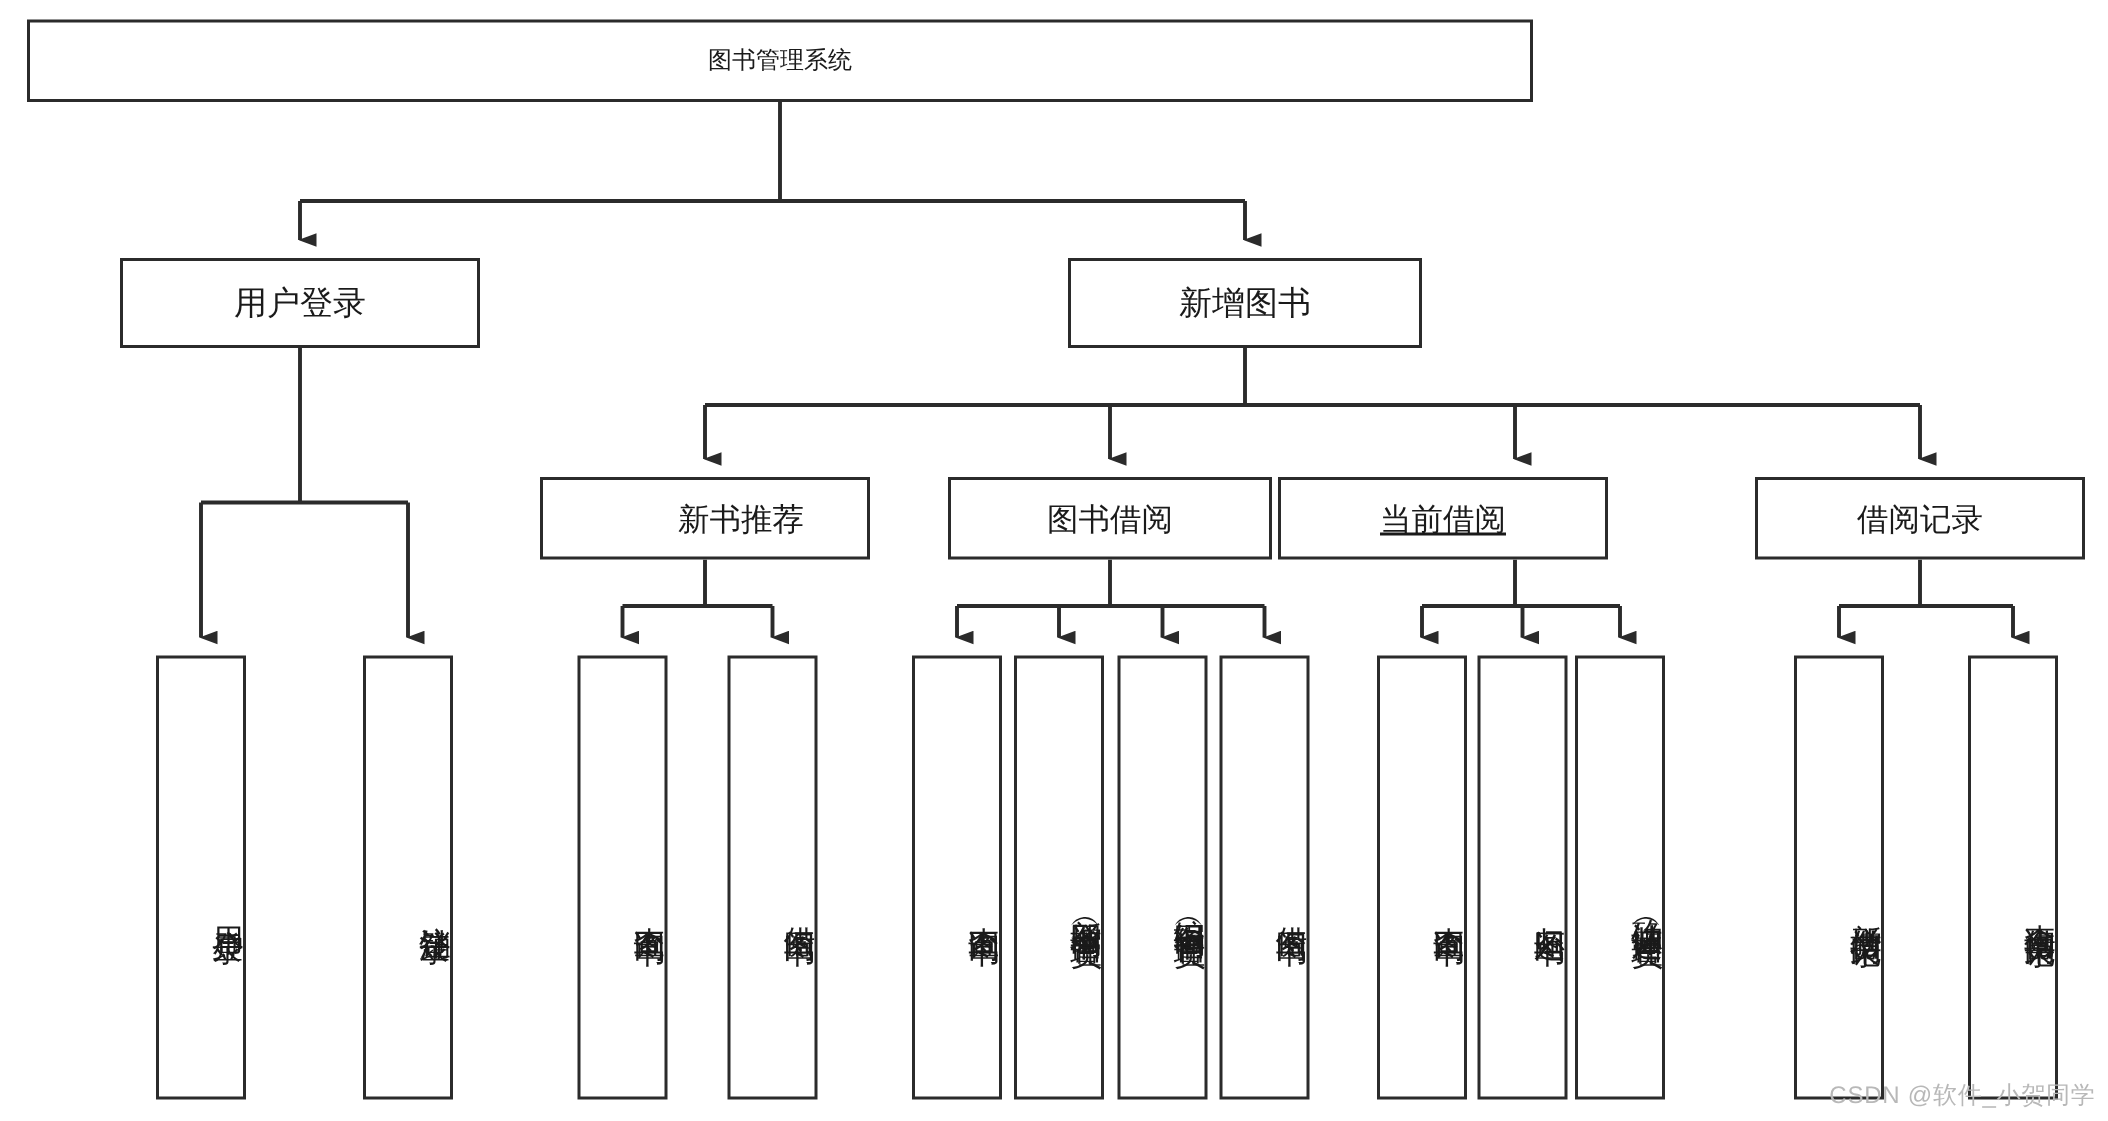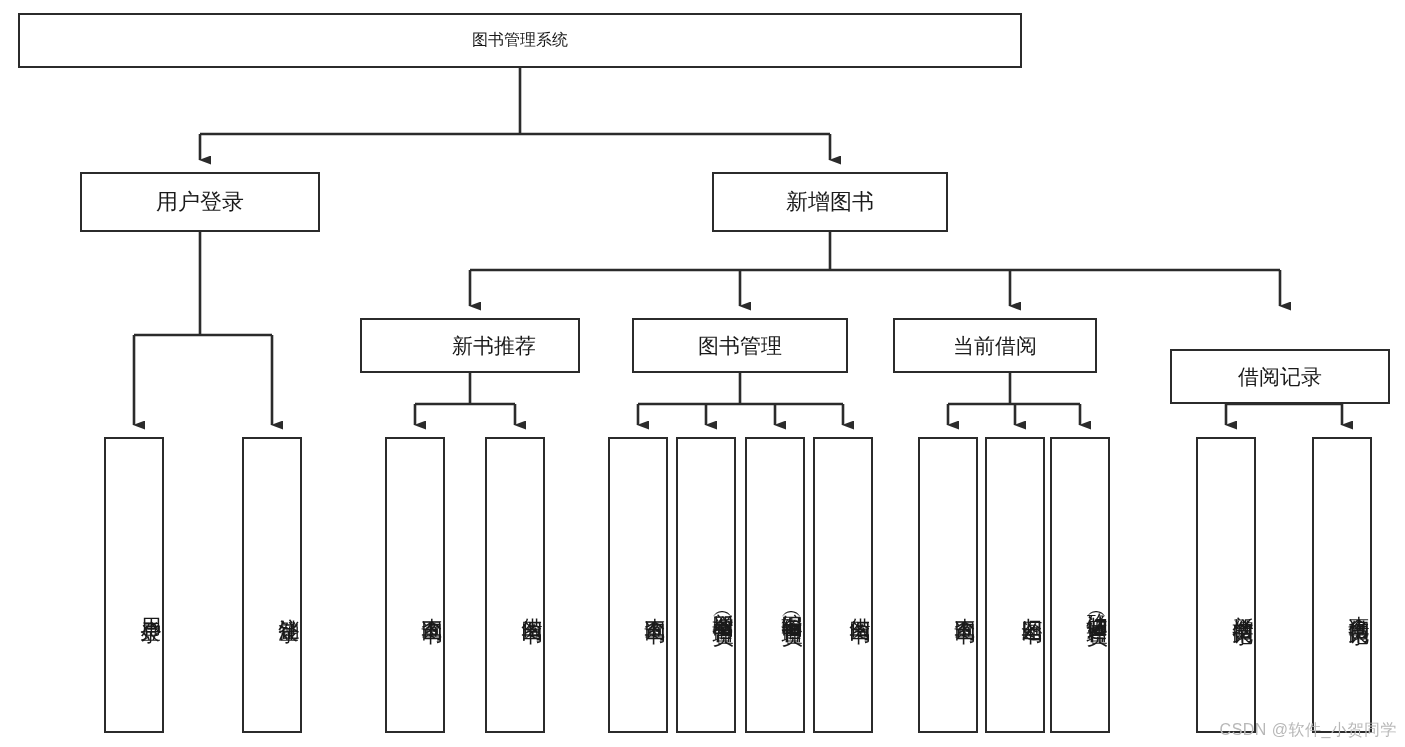--- a/index.html
+++ b/index.html
@@ -131,26 +131,26 @@
     <span>用户登录</span>
   </div>
   <div class="node lvl1" style="left:712px; top:172px; width:236px; height:60px;">
     <span>新增图书</span>
   </div>
 
   <div class="node lvl2" style="left:360px; top:318px; width:220px; height:55px;padding-left:48px;">
     <span>新书推荐</span>
   </div>
   <div class="node lvl2" style="left:632px; top:318px; width:216px; height:55px;">
-    <span>图书管理</span>
+    <span>图书借阅</span>
   </div>
-  <div class="node lvl2" style="left:893px; top:318px; width:204px; height:55px;">
+  <div class="node lvl2" style="left:852px; top:318px; width:220px; height:55px;text-decoration:underline;">
     <span>当前借阅</span>
   </div>
-  <div class="node lvl2" style="left:1170px; top:318px; width:220px; height:55px;margin-top:31px;">
+  <div class="node lvl2" style="left:1170px; top:318px; width:220px; height:55px;">
     <span>借阅记录</span>
   </div>
 
   <div class="node leaf" style="left:104px; top:437px; width:60px; height:296px;">
     <span class="vtext">用户登录</span>
   </div>
   <div class="node leaf" style="left:242px; top:437px; width:60px; height:296px;">
     <span class="vtext">注销登录</span>
   </div>
 

